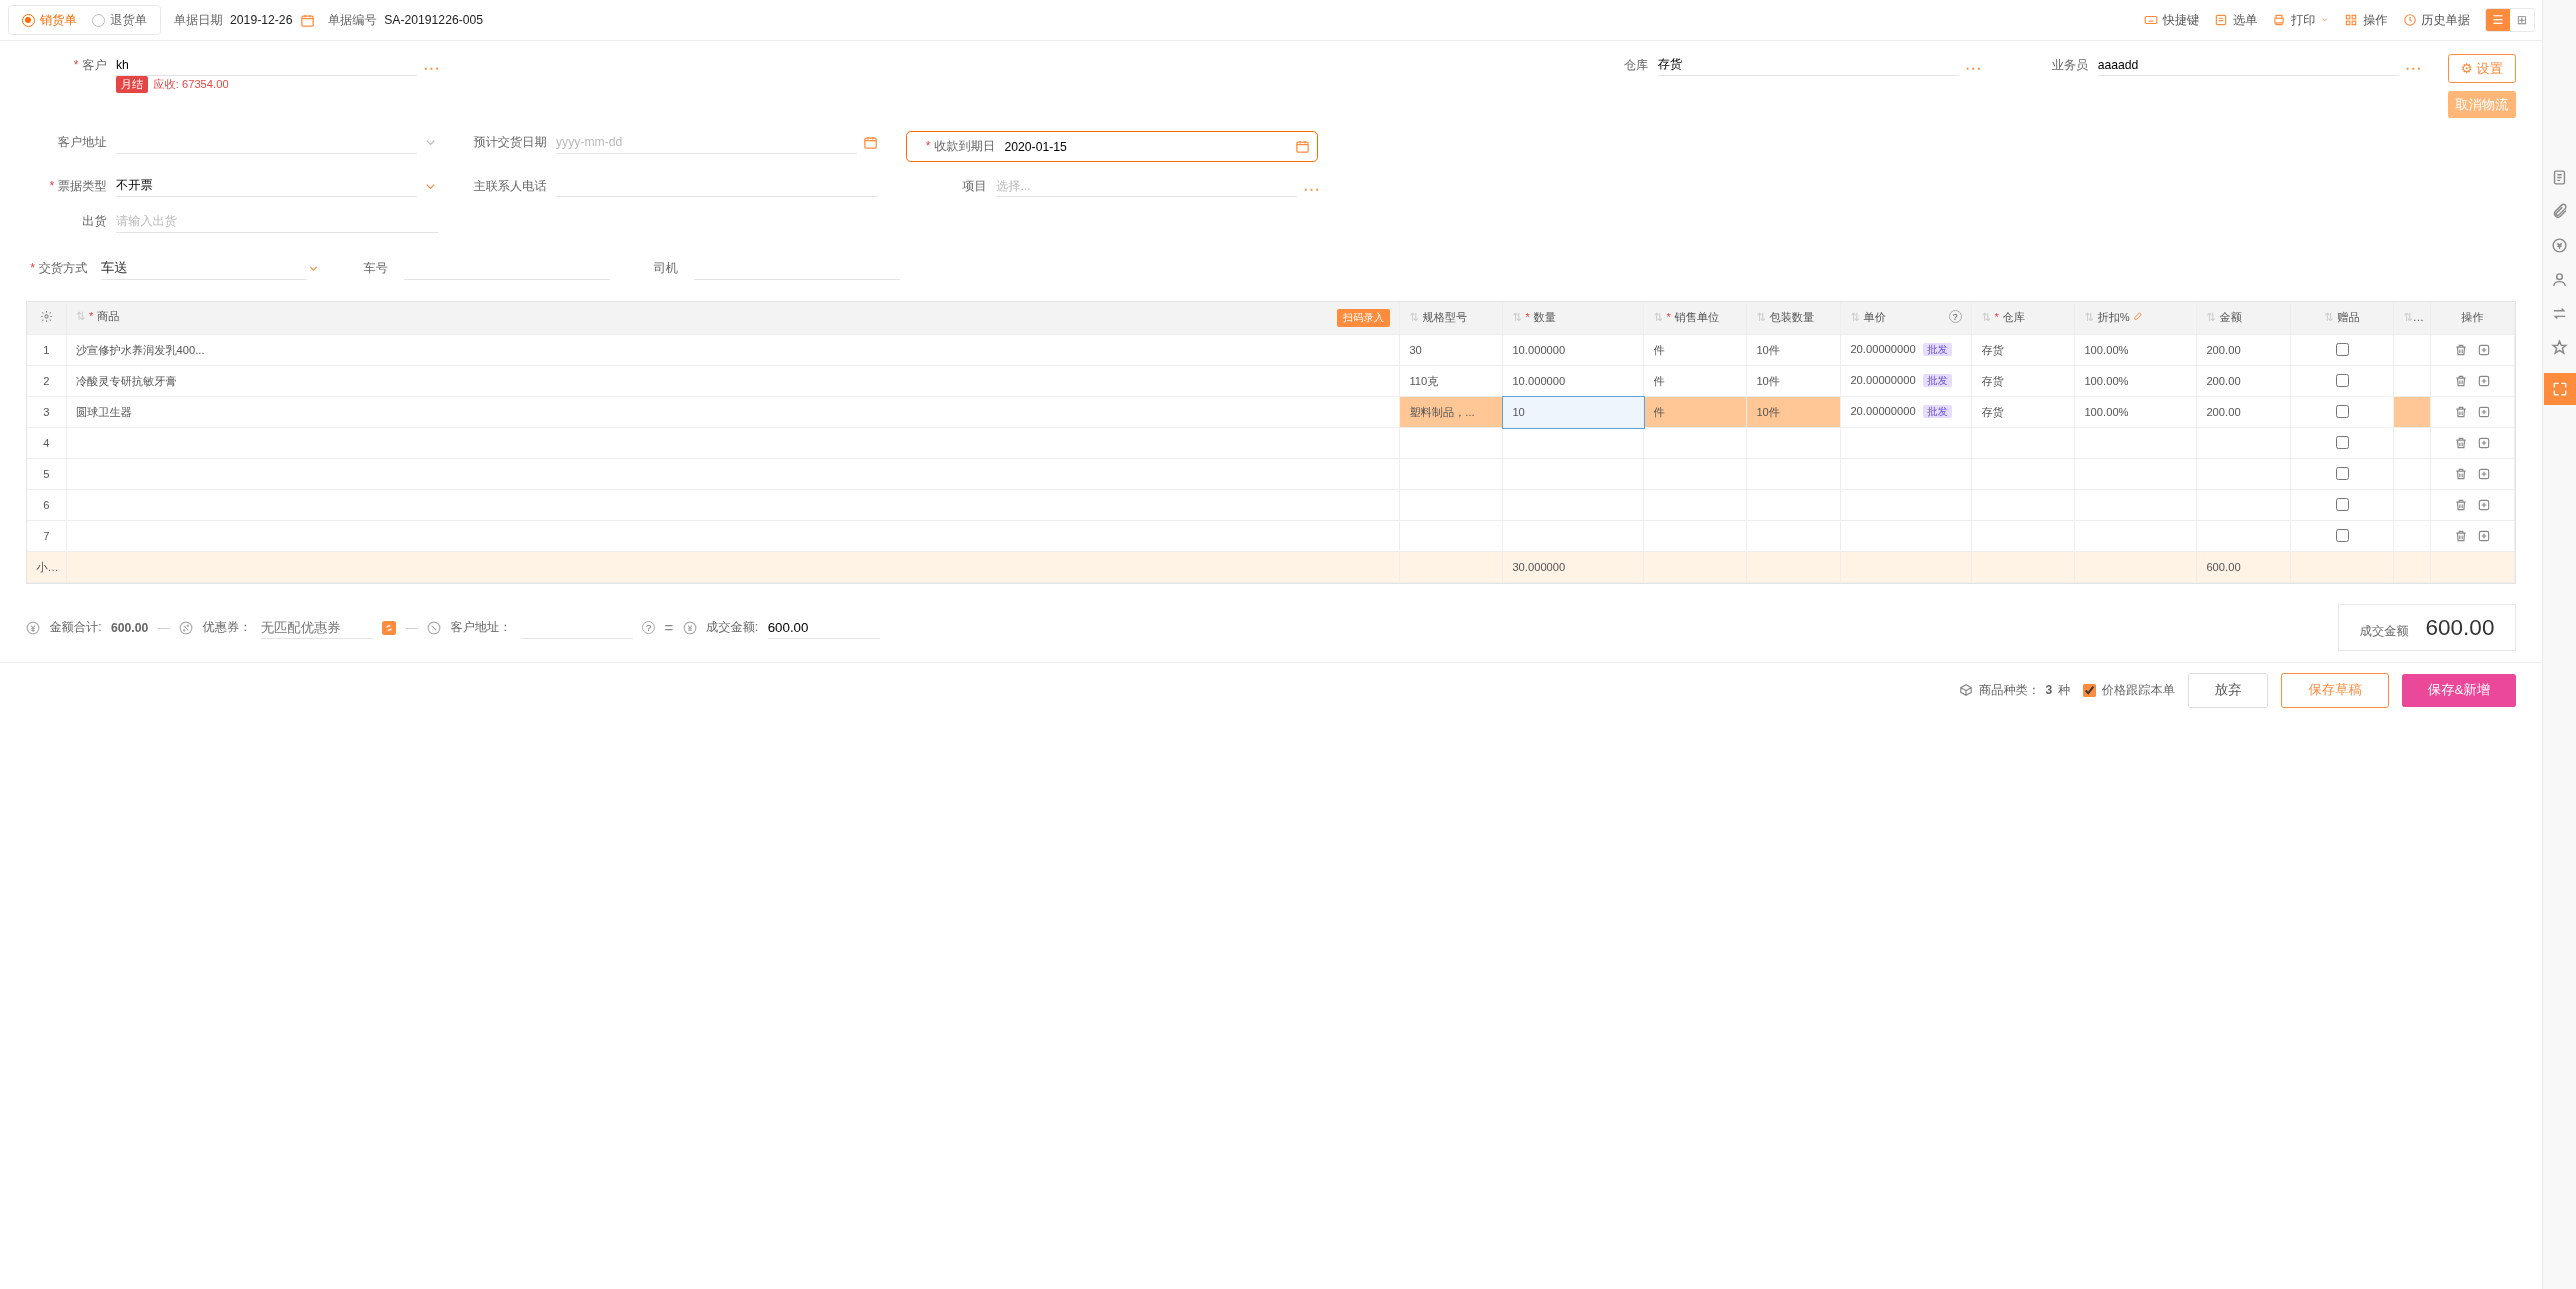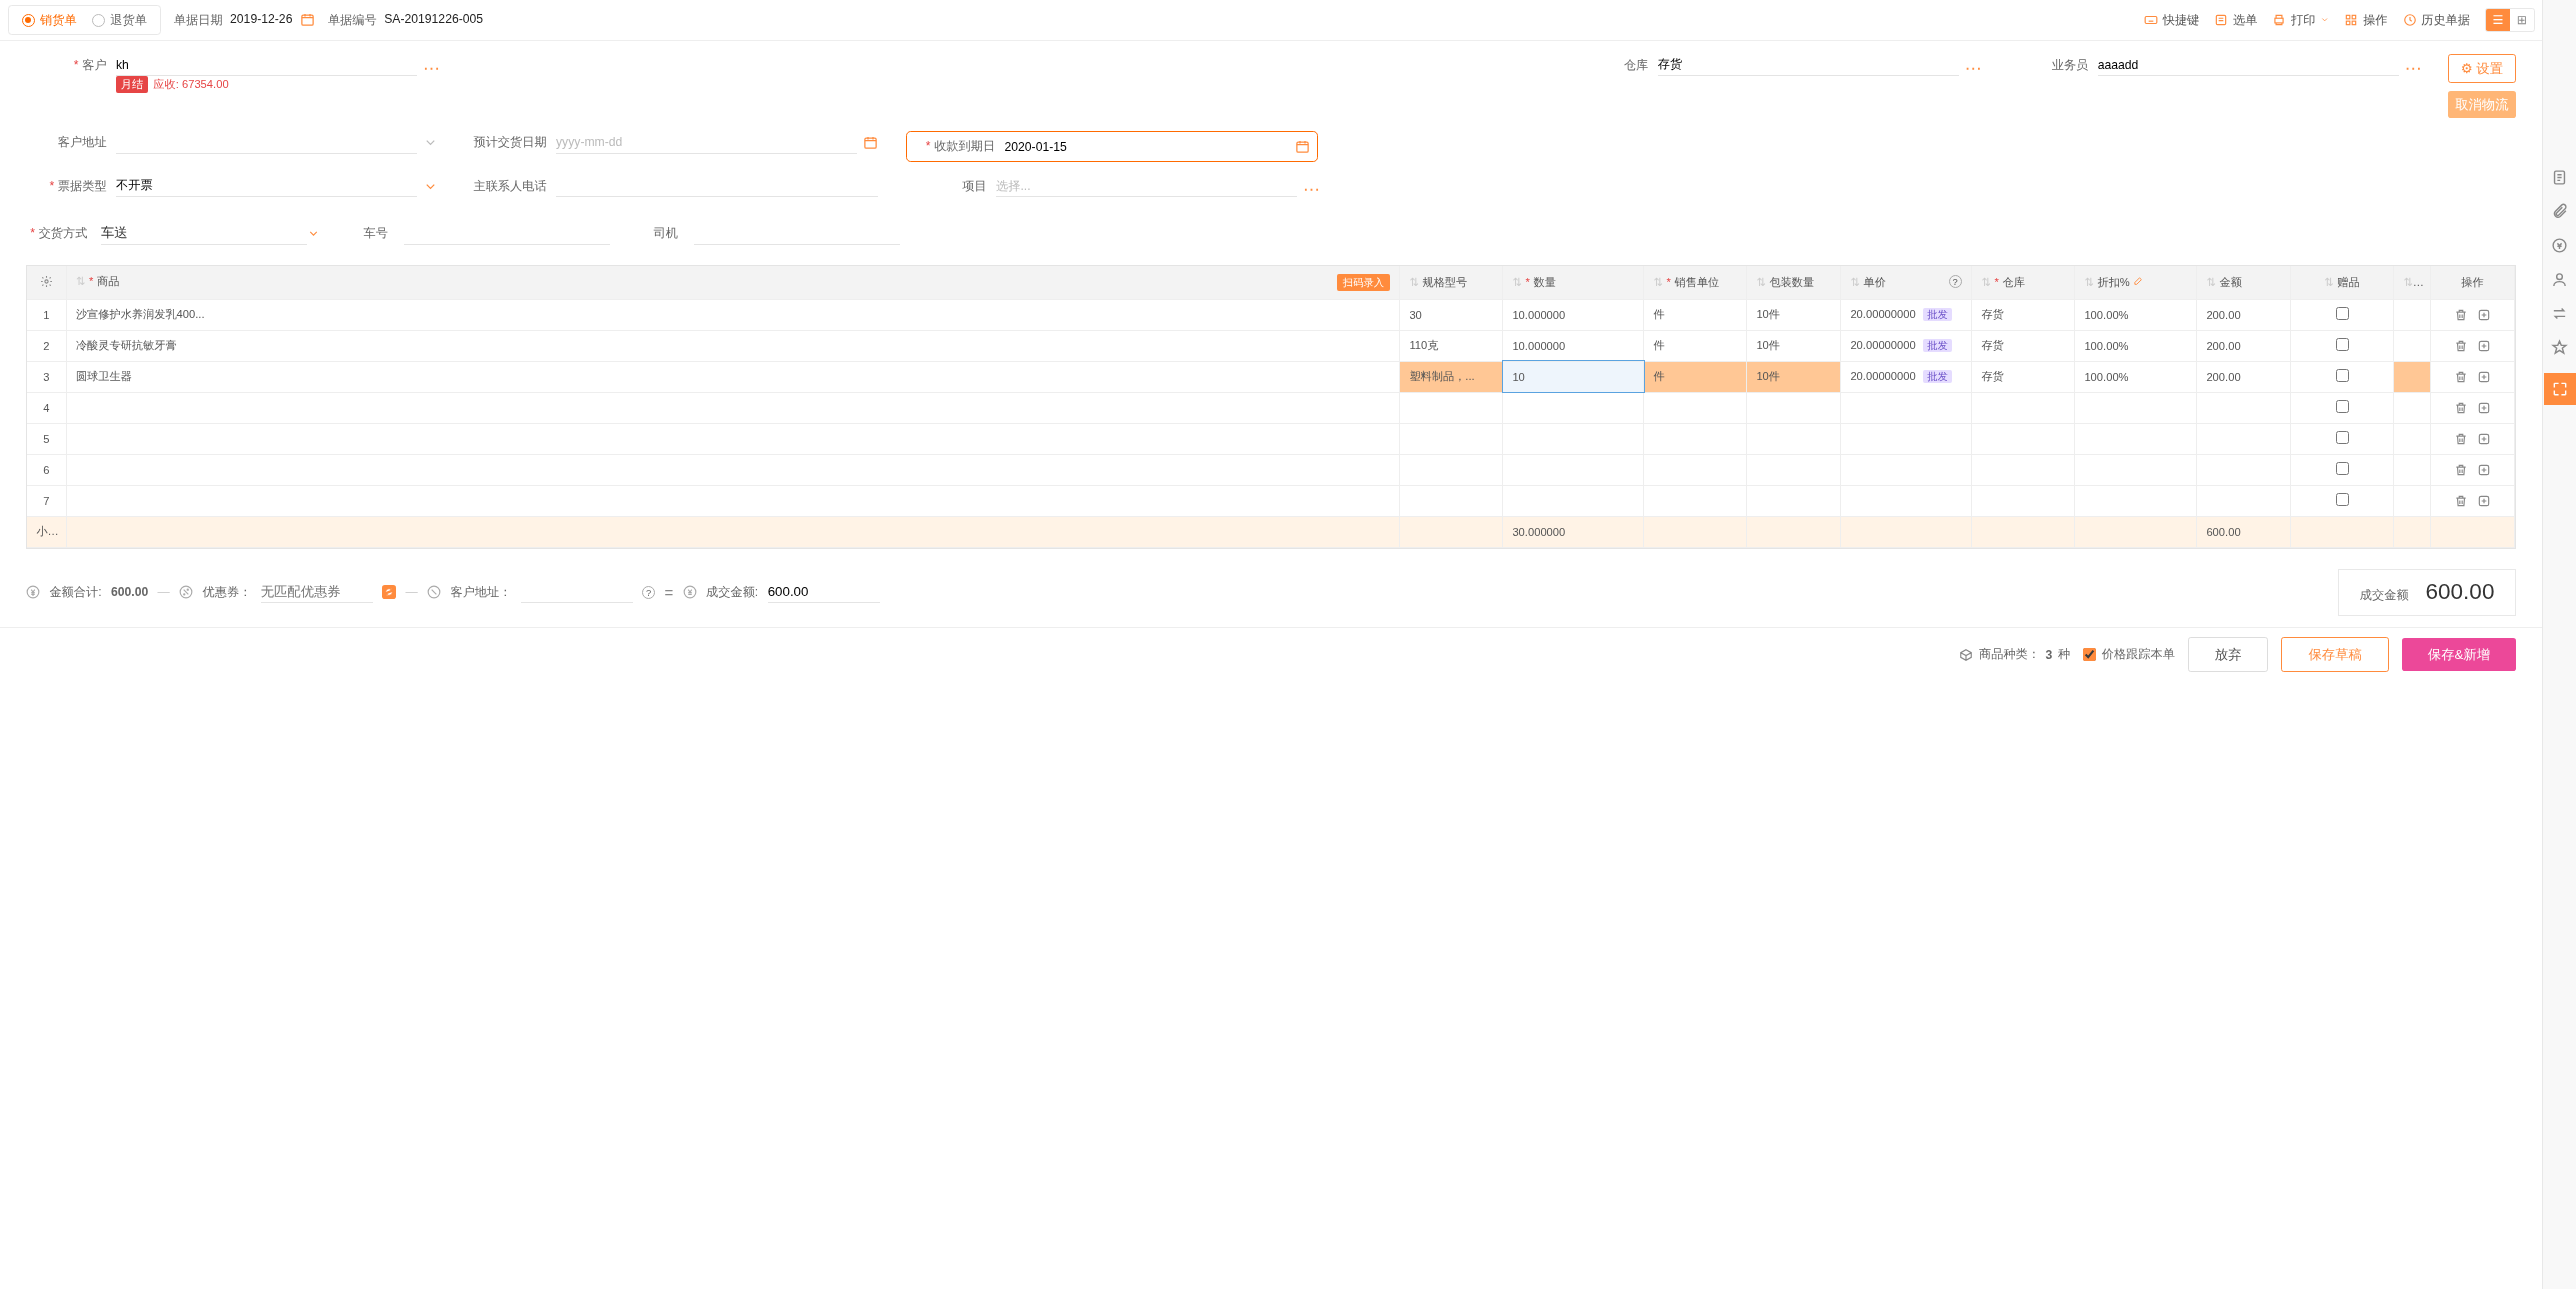--- a/index.html
+++ b/index.html
@@ -11,21 +11,21 @@
 .right-rail .ic.active { background: #ff8b3d; stroke: #fff; padding: 7.5px; width: 32px; height: 32px; }
 
 
 .topbar { display: flex; align-items: center; height: 41px; border-bottom: 0.9px solid #eee; padding: 0 7.5px; gap: 13px; }
 .tab-group { display: flex; align-items: center; gap: 15px; background: #fff; border: 0.9px solid #e8e8e8; border-radius: 3.7px; padding: 5.6px 13px; }
 .radio { display: inline-flex; align-items: center; gap: 5.6px; cursor: pointer; color: #666; }
 .radio .dot { width: 13px; height: 13px; border: 0.9px solid #bbb; border-radius: 50%; display: inline-flex; align-items: center; justify-content: center; }
 .radio.active { color: #ff6a00; }
 .radio.active .dot { border-color: #ff6a00; }
 .radio.active .dot::after { content: ""; width: 6.6px; height: 6.6px; background: #ff6a00; border-radius: 50%; }
-.top-field { display: flex; gap: 7.5px; color: #666; }
+.top-field { display: flex; align-items: center; gap: 7.5px; color: #666; }
 .top-field .val { color: #222; }
 .date-ic { width: 15px; height: 15px; stroke: #ff8b3d; }
 .top-actions { margin-left: auto; display: flex; align-items: center; gap: 15px; color: #555; }
 .ta { display: inline-flex; align-items: center; gap: 4.7px; cursor: pointer; }
 .ta svg { width: 14px; height: 14px; stroke: #ff8b3d; fill: none; }
 .viewtoggle { display: flex; border: 0.9px solid #e8e8e8; border-radius: 2.8px; overflow: hidden; }
 .viewtoggle span { padding: 3.7px 6.6px; cursor: pointer; color: #888; }
 .viewtoggle span.active { background: #ff8b3d; color: #fff; }
 
 
@@ -240,20 +240,26 @@
       <input class="finput" style="">
     </div>
     <div class="ffield">
       <span class="flabel">项目</span>
       <input class="finput" placeholder="选择..." style="">
       <span class="ficon gray" style="font-size:17px;color:#ff8b3d">⋯</span>
     </div>
     <div style="width:73px"></div>
   </div>
 
+  <div class="form-row">
+    <div class="ffield">
+      <span class="flabel">出货</span>
+      <input class="finput" placeholder="请输入出货" style="">
+    </div>
+  </div>
 </div>
 
 <div class="deliv-row">
   <div style="display:flex;align-items:center">
     <span class="flabel req">交货方式</span>
     <input class="dinput sel" value="车送" style="">
     <svg class="chev-down" viewBox="0 0 24 24" stroke-width="2">
             <path d="M6 9l6 6 6-6"></path>
           </svg>
   </div>

